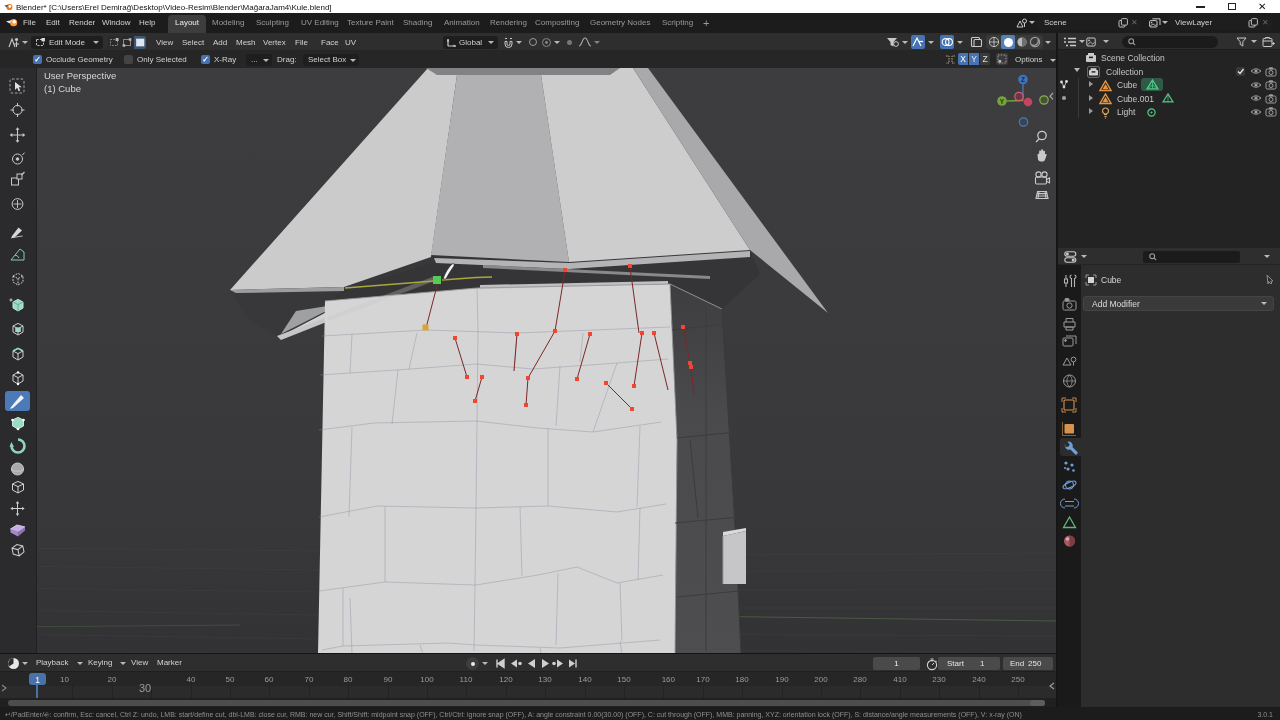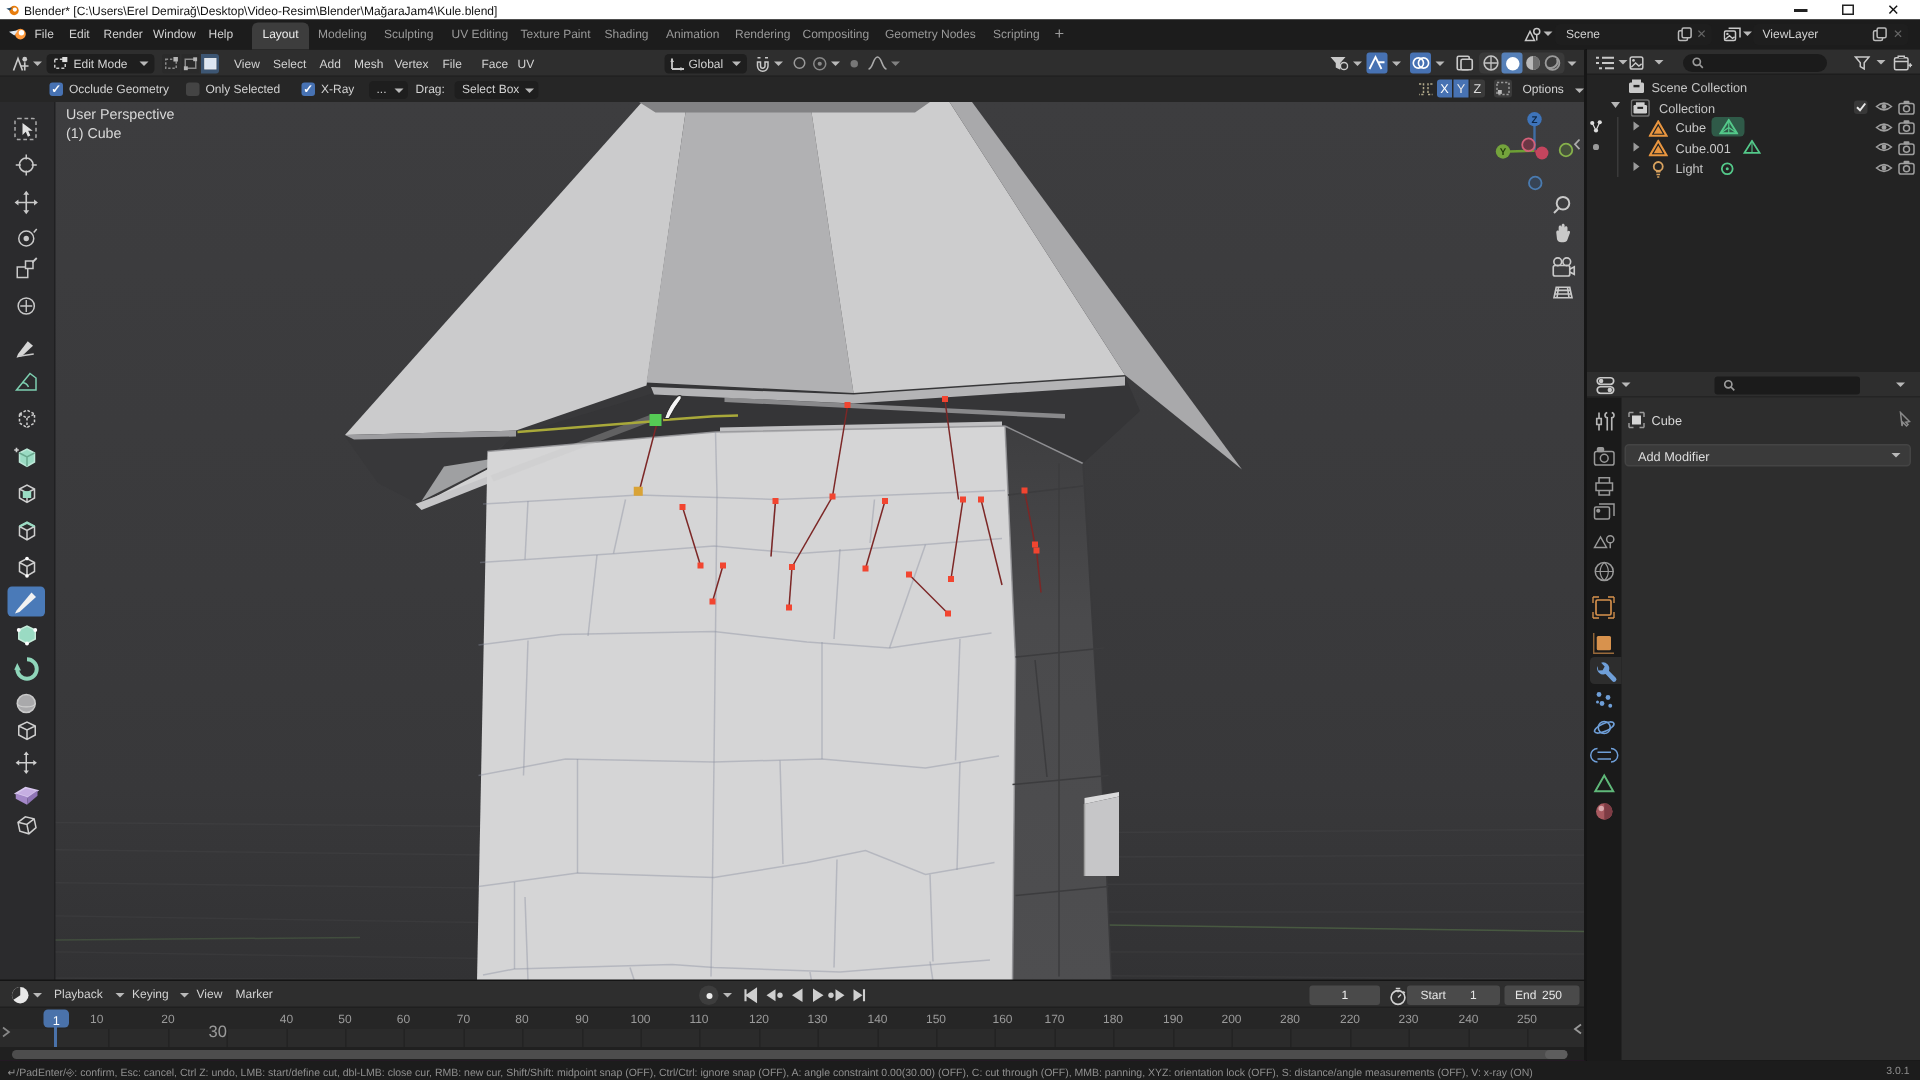--- a/index.html
+++ b/index.html
@@ -765,21 +765,21 @@
   <div class="abs" style="left:494px;top:21px;width:24px;text-align:center;font-size:8px;color:#9b9b9b">120</div>
   <div class="abs" style="left:533px;top:21px;width:24px;text-align:center;font-size:8px;color:#9b9b9b">130</div>
   <div class="abs" style="left:573px;top:21px;width:24px;text-align:center;font-size:8px;color:#9b9b9b">140</div>
   <div class="abs" style="left:612px;top:21px;width:24px;text-align:center;font-size:8px;color:#9b9b9b">150</div>
   <div class="abs" style="left:651px;top:21px;width:24px;text-align:right;font-size:8px;color:#9b9b9b">160</div>
   <div class="abs" style="left:691px;top:21px;width:24px;text-align:center;font-size:8px;color:#9b9b9b">170</div>
   <div class="abs" style="left:730px;top:21px;width:24px;text-align:center;font-size:8px;color:#9b9b9b">180</div>
   <div class="abs" style="left:770px;top:21px;width:24px;text-align:center;font-size:8px;color:#9b9b9b">190</div>
   <div class="abs" style="left:809px;top:21px;width:24px;text-align:center;font-size:8px;color:#9b9b9b">200</div>
   <div class="abs" style="left:848px;top:21px;width:24px;text-align:center;font-size:8px;color:#9b9b9b">280</div>
-  <div class="abs" style="left:888px;top:21px;width:24px;text-align:center;font-size:8px;color:#9b9b9b">220</div>
+  <div class="abs" style="left:888px;top:21px;width:24px;text-align:center;font-size:8px;color:#9b9b9b">410</div>
   <div class="abs" style="left:927px;top:21px;width:24px;text-align:center;font-size:8px;color:#9b9b9b">230</div>
   <div class="abs" style="left:967px;top:21px;width:24px;text-align:center;font-size:8px;color:#9b9b9b">240</div>
   <div class="abs" style="left:1006px;top:21px;width:24px;text-align:center;font-size:8px;color:#9b9b9b">250</div>
   <div class="abs" style="left:36px;top:29px;width:2px;height:15px;background:#4a72aa"></div>
   <div class="abs" style="left:29px;top:19px;width:17px;height:12px;background:#4a72aa;border-radius:3px"></div>
   <div class="abs" style="left:29px;top:20.5px;width:17px;text-align:center;font-size:8.5px;color:#fff">1</div>
   <div class="abs" style="left:8px;top:45.5px;width:1037px;height:6px;background:#4d4d4d;border-radius:3px"></div>
   <div class="abs" style="left:1030px;top:45.5px;width:15px;height:6px;background:#5d5d5d;border-radius:3px"></div>
   <svg class="abs" style="left:1048px;top:28px" width="8" height="8" viewBox="0 0 8 8">
         <path d="M6,1 L2,4 L6,7" fill="none" stroke="#999" stroke-width="1.2"></path>

